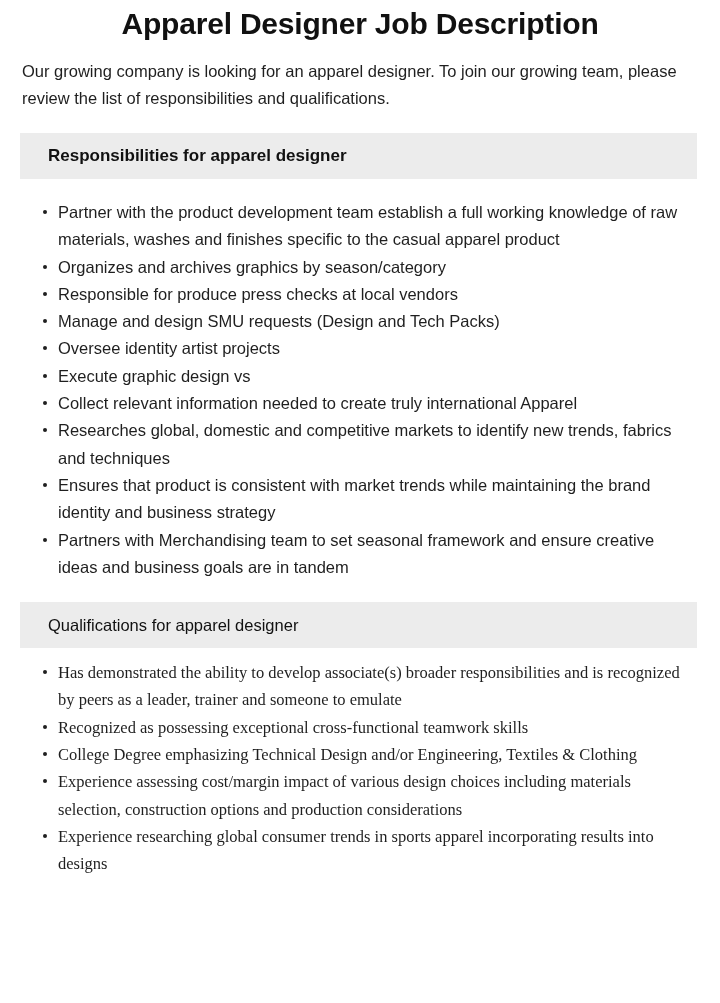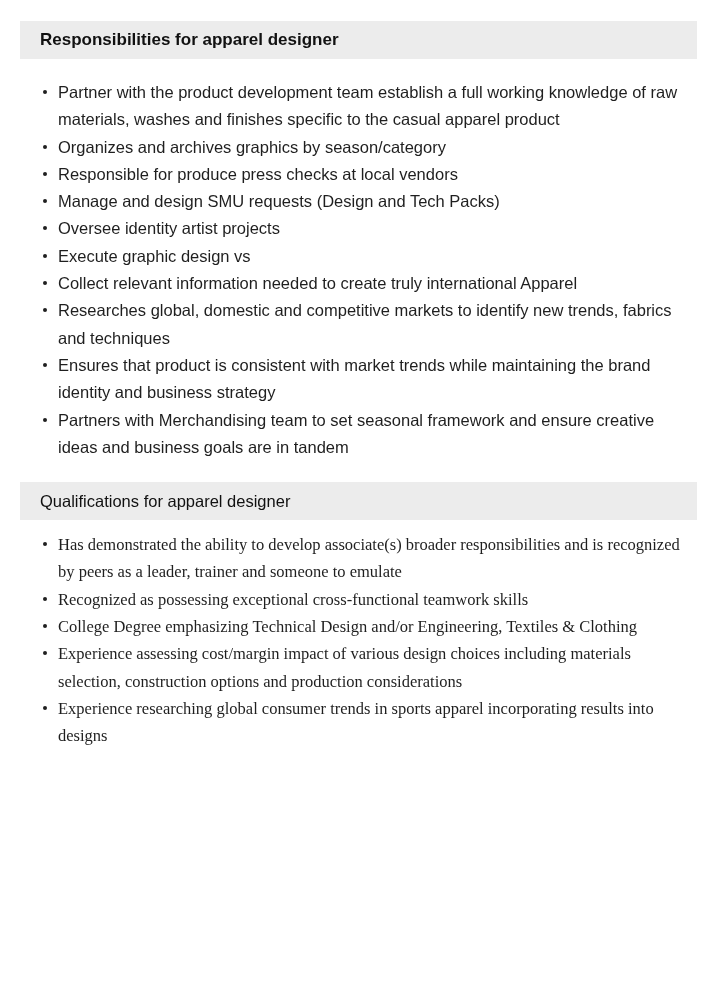--- a/index.html
+++ b/index.html
@@ -38,24 +38,24 @@
     line-height: 27px;
     color: #1f1f1f;
   }
   .section {
     margin-top: 21px;
   }
   .section-header {
     margin: 0 23px 0 20px;
     background: #ececec;
     box-sizing: border-box;
-    height: 38px;
+    height: 46px;
     display: flex;
     align-items: center;
-    padding-left: 20px;
+    padding-left: 28px;
   }
   .section-header .section-title {
     font-size: 16.5px;
     color: #111111;
   }
   .section-header.primary .section-title {
     font-weight: bold;
     font-size: 17px;
   }
   .section-header.secondary .section-title {
@@ -92,21 +92,23 @@
     height: 4px;
     border-radius: 50%;
     background: #1f1f1f;
   }
 </style>
 </head>
 <body>
 
 <div class="page">
 
+  <h1 class="doc-title">Apparel Designer Job Description</h1>
 
+  <p class="intro">Our growing company is looking for an apparel designer. To join our growing team, please review the list of responsibilities and qualifications.</p>
 
   <div class="section">
     <div class="section-header primary">
       <span class="section-title">Responsibilities for apparel designer</span>
     </div>
     <ul class="bullets first-list">
       <li>Partner with the product development team establish a full working knowledge of raw materials, washes and finishes specific to the casual apparel product</li>
       <li>Organizes and archives graphics by season/category</li>
       <li>Responsible for produce press checks at local vendors</li>
       <li>Manage and design SMU requests (Design and Tech Packs)</li>

